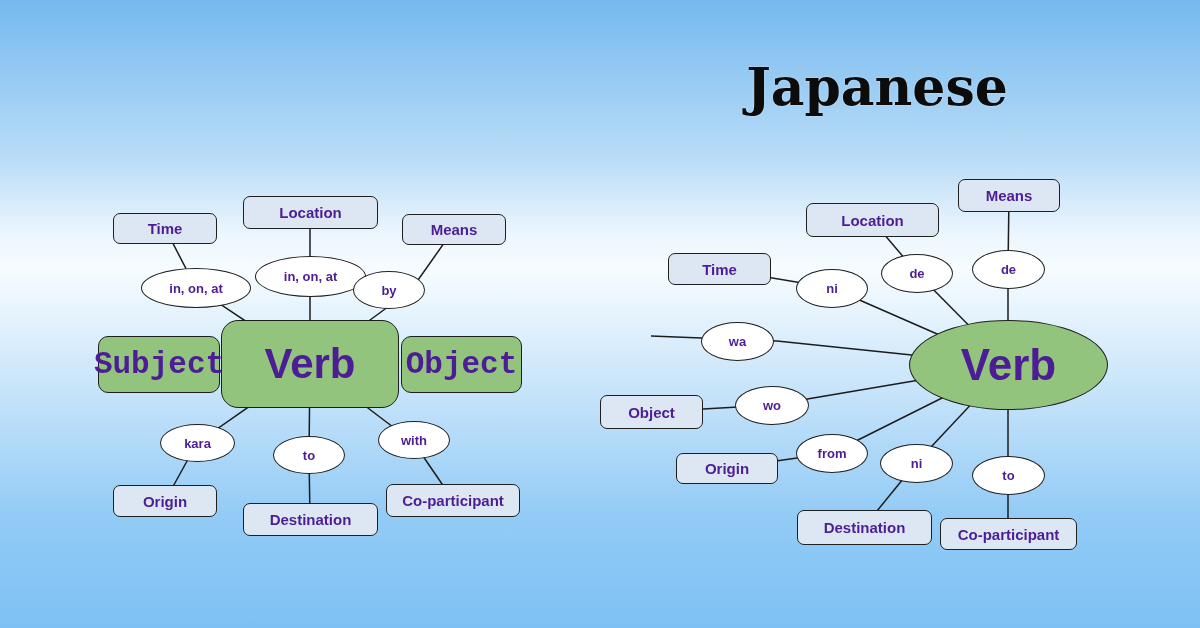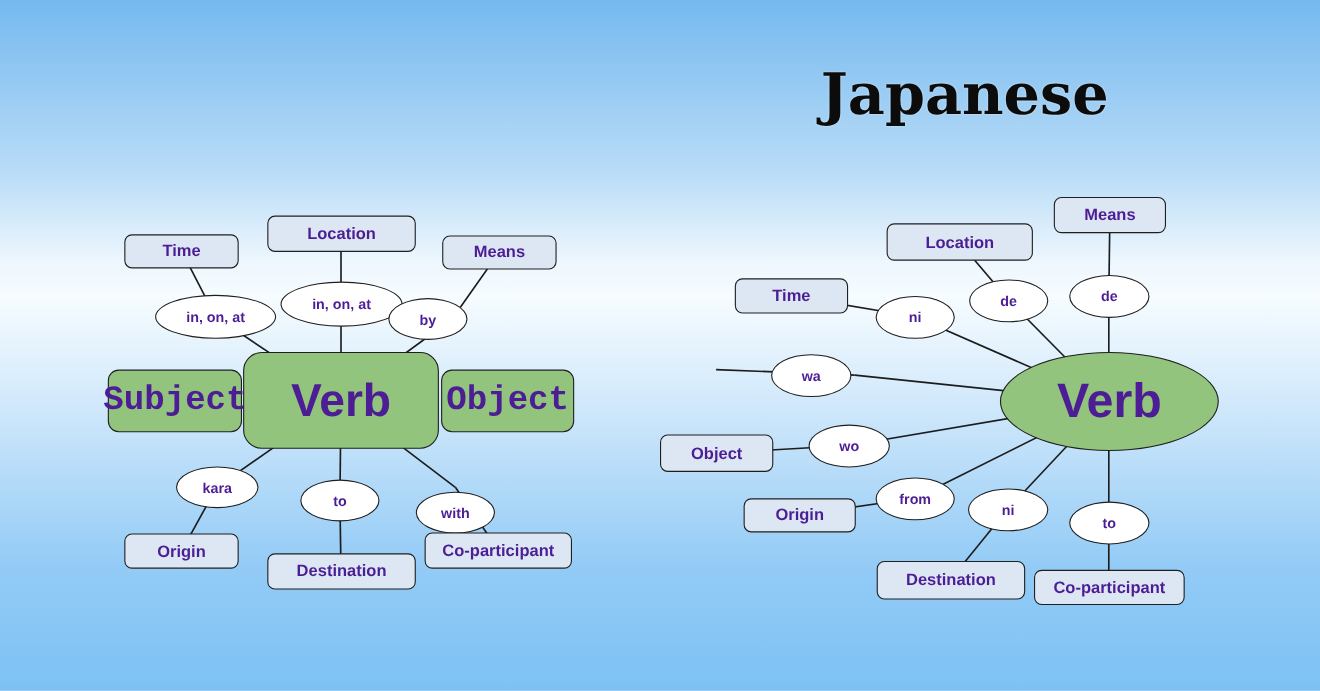--- a/index.html
+++ b/index.html
@@ -81,21 +81,21 @@
   <div class="node ellipse" style="left:141px;top:268px;width:110px;height:40px;">in, on, at</div>
   <div class="node ellipse" style="left:255px;top:256px;width:111px;height:41px;">in, on, at</div>
   <div class="node ellipse" style="left:353px;top:271px;width:72px;height:38px;">by</div>
 
   <div class="node green" id="subject" style="left:98px;top:336px;width:122px;height:57px;">Subject</div>
   <div class="node green" id="verb-en" style="left:221px;top:320px;width:178px;height:88px;">Verb</div>
   <div class="node green" id="object" style="left:401px;top:336px;width:121px;height:57px;">Object</div>
 
   <div class="node ellipse" style="left:160px;top:424px;width:75px;height:38px;">kara</div>
   <div class="node ellipse" style="left:273px;top:436px;width:72px;height:38px;">to</div>
-  <div class="node ellipse" style="left:378px;top:447px;width:72px;height:38px;">with</div>
+  <div class="node ellipse" style="left:378px;top:421px;width:72px;height:38px;">with</div>
 
   <div class="node" style="left:113px;top:485px;width:104px;height:32px;">Origin</div>
   <div class="node" style="left:243px;top:503px;width:135px;height:33px;">Destination</div>
   <div class="node" style="left:386px;top:484px;width:134px;height:33px;">Co-participant</div>
 
   <div class="node" style="left:958px;top:179px;width:102px;height:33px;">Means</div>
   <div class="node" style="left:806px;top:203px;width:133px;height:34px;">Location</div>
   <div class="node" style="left:668px;top:253px;width:103px;height:32px;">Time</div>
   <div class="node" style="left:600px;top:395px;width:103px;height:34px;">Object</div>
   <div class="node" style="left:676px;top:453px;width:102px;height:31px;">Origin</div>

